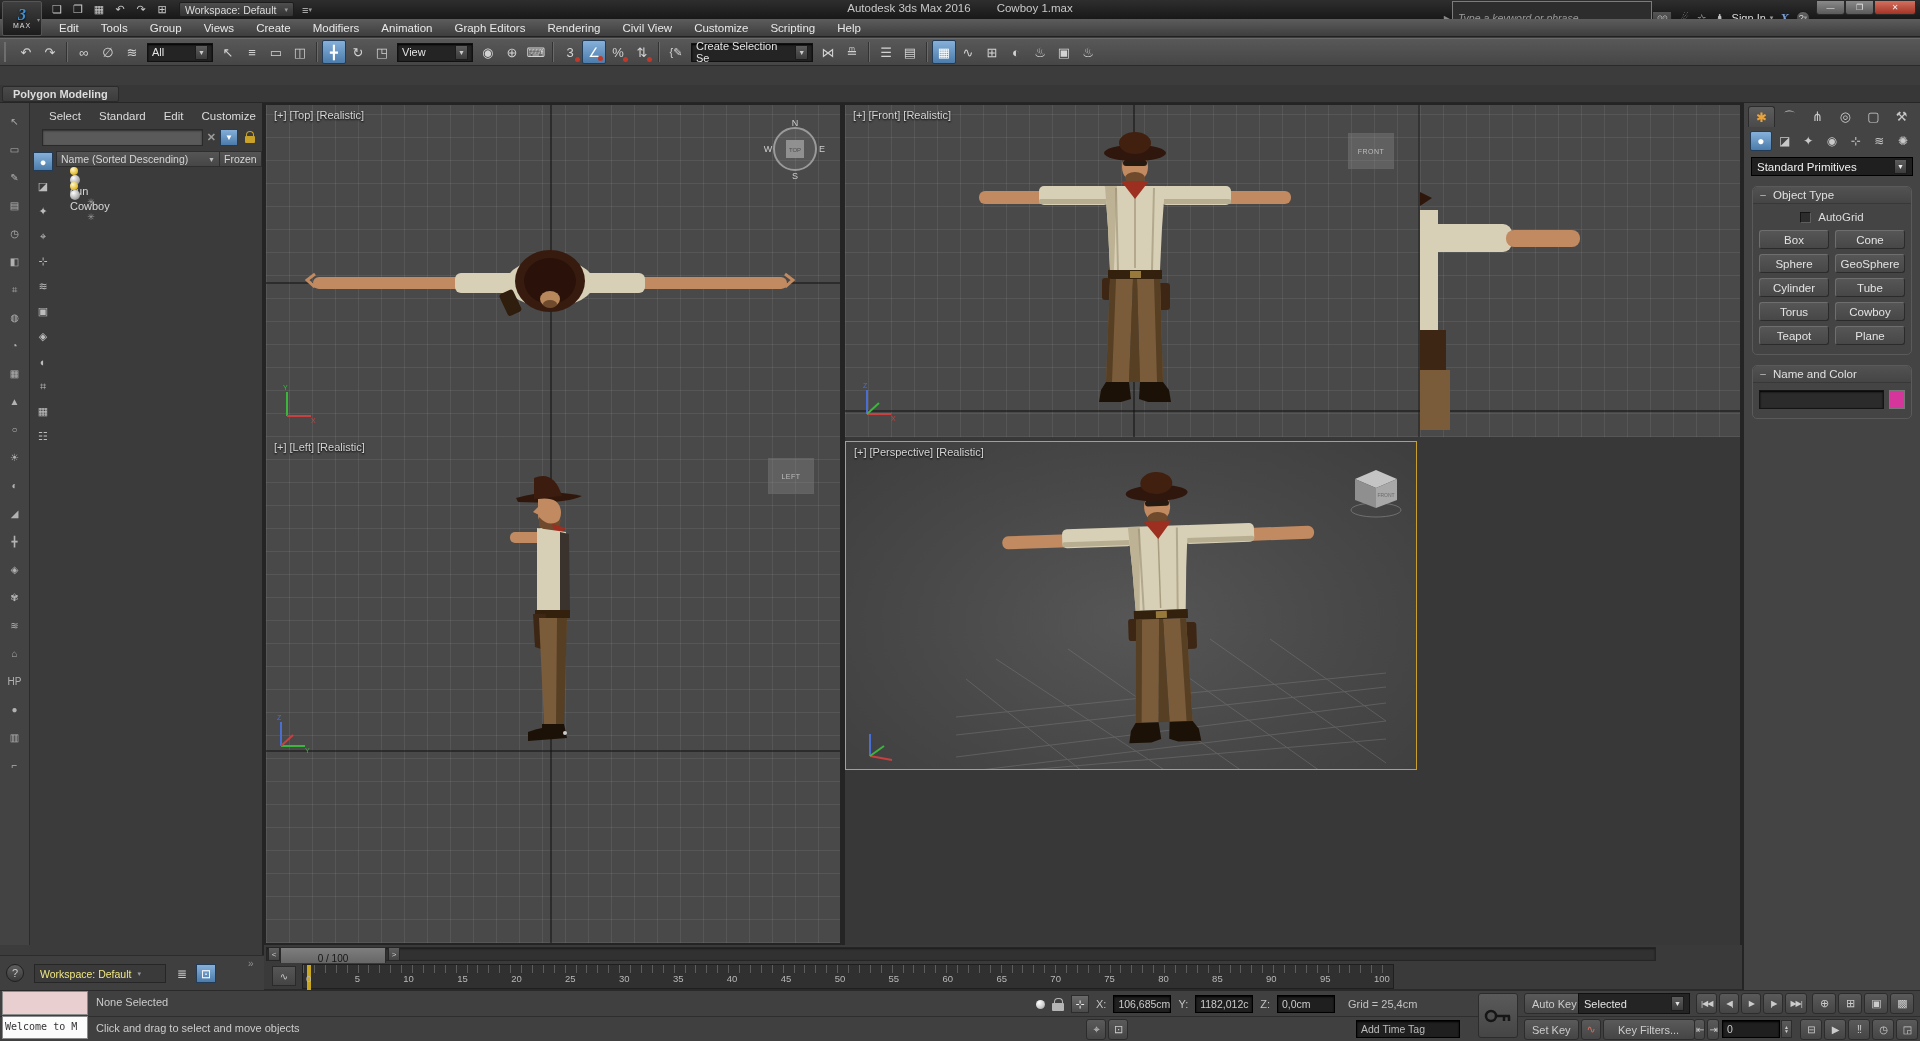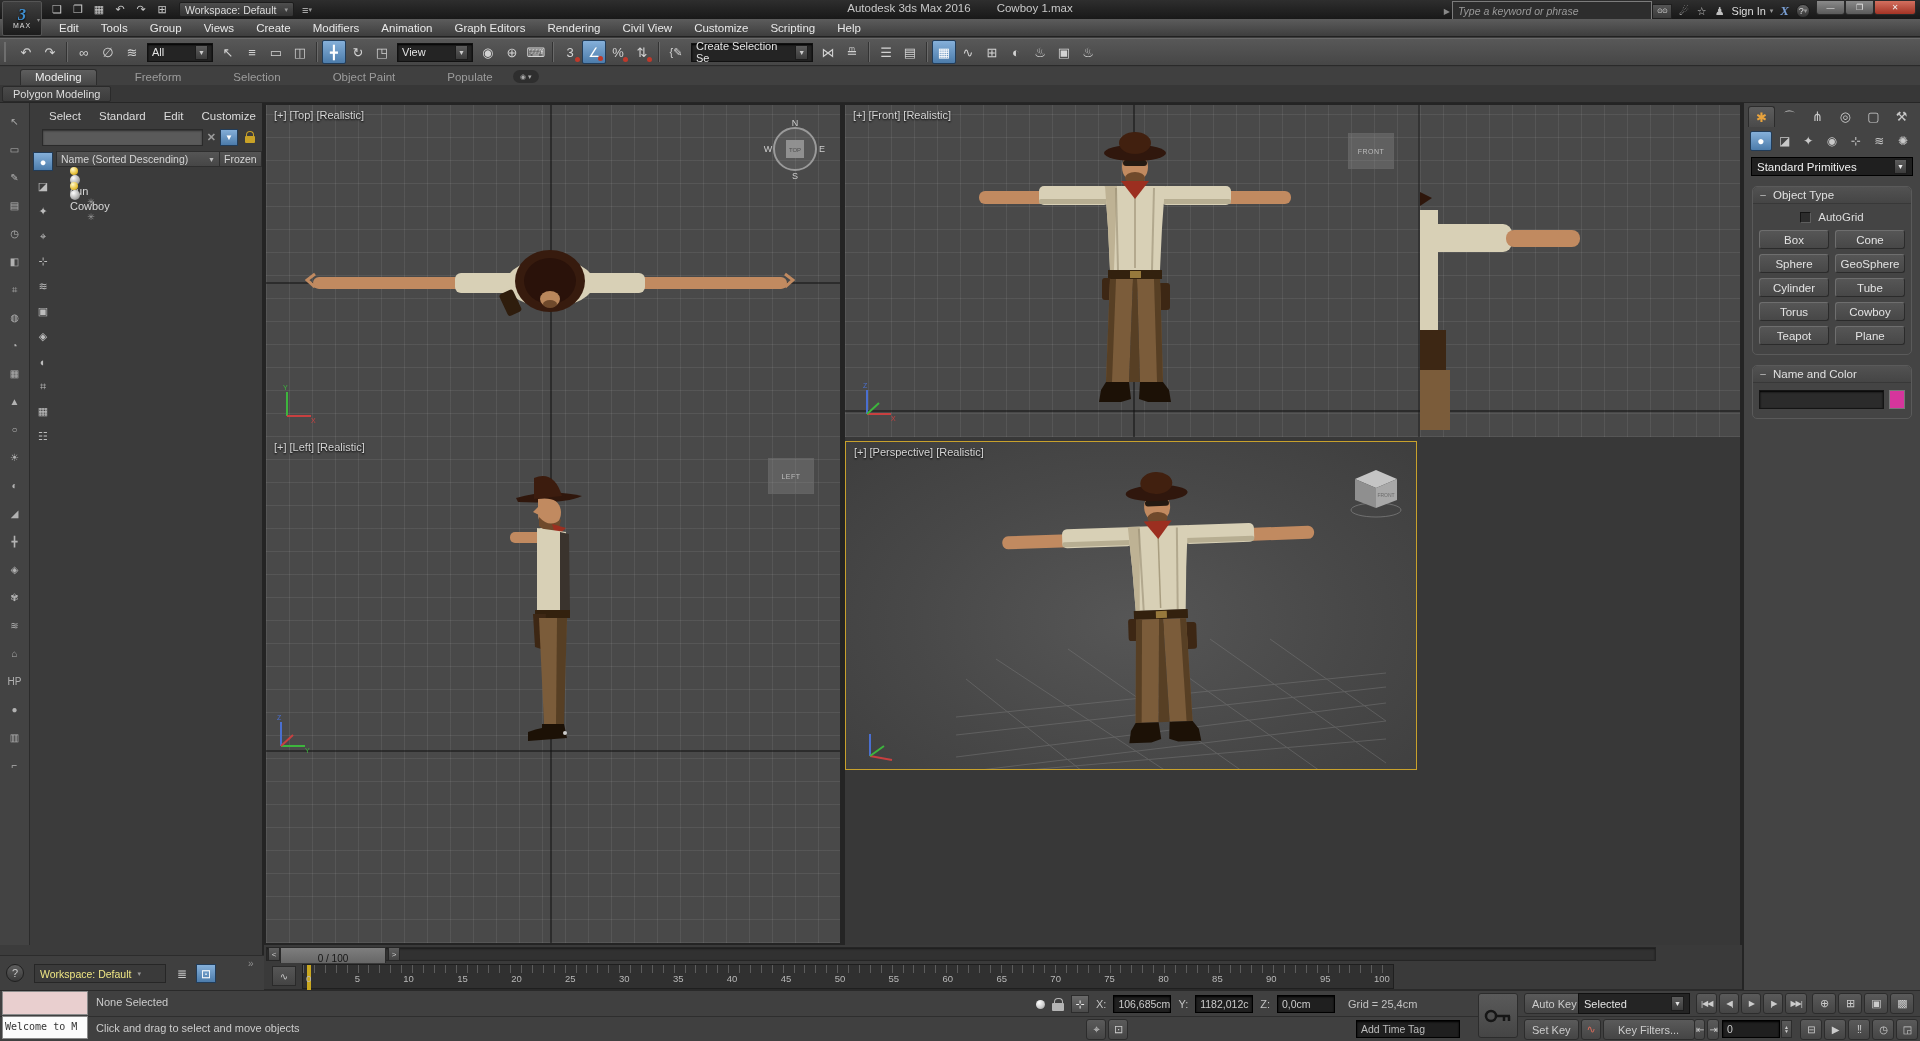--- a/index.html
+++ b/index.html
@@ -23,21 +23,21 @@
     color:#c9c9c9; font-size:11px; }
   .ws-dd { display:flex; align-items:center; height:15px; background:linear-gradient(#4e4e4e,#333);
     border:1px solid #1d1d1d; border-radius:2px; padding:0 5px; font-size:10.5px; color:#ddd; gap:8px; }
   .caret-g::after { content:"▾"; font-size:7px; color:#999; }
   .win-title { position:absolute; left:50%; transform:translateX(-50%); top:2px;
     font-size:11.5px; color:#c9c9c9; display:flex; gap:26px; white-space:nowrap; }
   .tb-right { position:absolute; right:110px; top:1px; display:flex; align-items:center; gap:7px; }
   .search-box { display:flex; align-items:center; }
   .search-toggle { color:#888; font-size:8px; margin-right:2px; }
   .search-input { width:200px; height:15px; background:#2d2d2d; border:1px solid #7c7c7c;
-    color:#9a9a9a; font-style:italic; font-size:10.5px; padding:9px 5px; }
+    color:#9a9a9a; font-style:italic; font-size:10.5px; padding:16px 5px; }
   .search-input::placeholder { color:#9a9a9a; }
   .binoc { width:20px; height:15px; background:linear-gradient(#555,#3a3a3a); border:1px solid #1f1f1f;
     display:flex; align-items:center; justify-content:center; color:#ccc; font-size:7px; letter-spacing:-1px; }
   .mini-ic { color:#c0c0c0; font-size:11px; }
   .signin { color:#ddd; font-size:11px; display:flex; align-items:center; gap:4px; }
   .xchg { font-family:"Liberation Serif",serif; font-weight:bold; font-style:italic;
     color:#7a9fd4; font-size:13px; }
   .helpc { width:14px; height:14px; border-radius:50%; background:linear-gradient(#666,#333);
     border:1px solid #1c1c1c; color:#ddd; font-size:9px; display:flex; align-items:center; justify-content:center; }
   .winbtns { position:absolute; right:4px; top:0; display:flex; }
@@ -76,21 +76,21 @@
   .ribbonbar { left:0; top:67px; width:1920px; height:18px; background:#404040;
     display:flex; align-items:flex-end; padding-left:20px; gap:6px; }
   .rtab { padding:1px 14px 2px; font-size:11.5px; color:#9c9c9c; }
   .rtab.active { background:linear-gradient(#5e5e5e,#474747); border:1px solid #2c2c2c;
     border-bottom:none; border-radius:3px 3px 0 0; color:#ececec; }
   .rcfg { width:26px; height:13px; background:#2e2e2e; border-radius:7px; margin-bottom:2px;
     display:flex; align-items:center; justify-content:center; color:#aaa; font-size:7px; gap:2px; }
   .polystrip { left:0; top:85px; width:1920px; height:18px; background:#373737;
     border-bottom:1px solid #262626; display:flex; align-items:center; }
   .polytab { margin-left:2px; background:linear-gradient(#4a4a4a,#3c3c3c); border:1px solid #2a2a2a;
-    border-radius:2px; padding:1px 10px; font-size:11px; color:#ddd; }
+    border-radius:2px; padding:1px 10px; font-size:11px; color:#ddd;font-weight:bold; }
 
   
   .ltoolbar { left:0; top:103px; width:30px; height:842px; background:#434343;
     border-right:1px solid #2b2b2b; display:flex; flex-direction:column; align-items:center;
     padding-top:8px; gap:7px; }
   .lti { width:22px; height:21px; display:flex; align-items:center; justify-content:center;
     color:#b2b2b2; font-size:12px; }
 
   
   .explorer { left:30px; top:103px; width:234px; height:852px; background:#3b3b3b;
@@ -436,31 +436,20 @@
     <span class="tbi active">▦</span>
         <span class="tbi">∿</span>
         <span class="tbi">⊞</span>
         <span class="tbi">◐</span>
         <span class="tbi">♨</span>
         <span class="tbi">▣</span>
         <span class="tbi">♨</span>
       </div>
   </div>
 
-  <div class="ribbonbar abs">
-    <div class="flexrow" style="gap:24px">
-
-    <span class="rtab active">Modeling</span>
-        <span class="rtab">Freeform</span>
-        <span class="rtab">Selection</span>
-        <span class="rtab">Object Paint</span>
-        <span class="rtab">Populate</span>
-      </div>
-    <span class="rcfg">◉ ▾</span>
-  </div>
   <div class="polystrip abs">
     <span class="polytab">Polygon Modeling</span>
   </div>
 
   <div class="ltoolbar abs">
 
   <span class="lti" style="font-size:10px">↖</span>
       <span class="lti" style="font-size:10px">▭</span>
       <span class="lti" style="font-size:10px">✎</span>
       <span class="lti" style="font-size:10px">▤</span>

